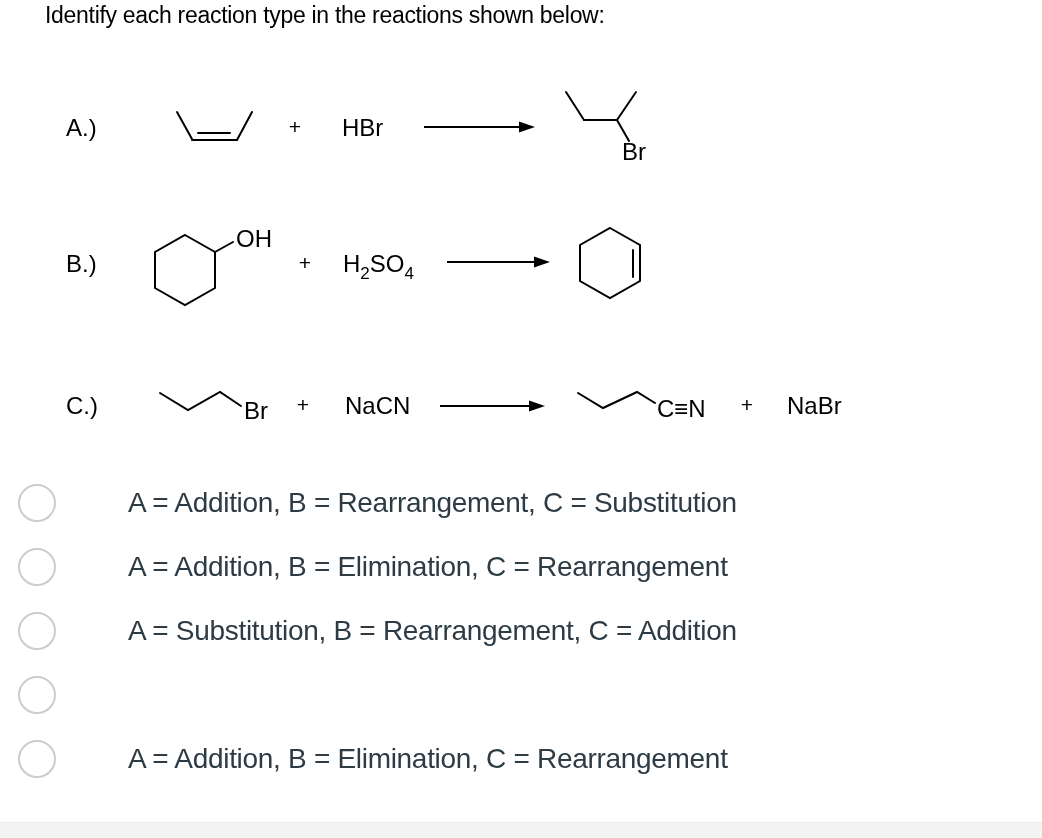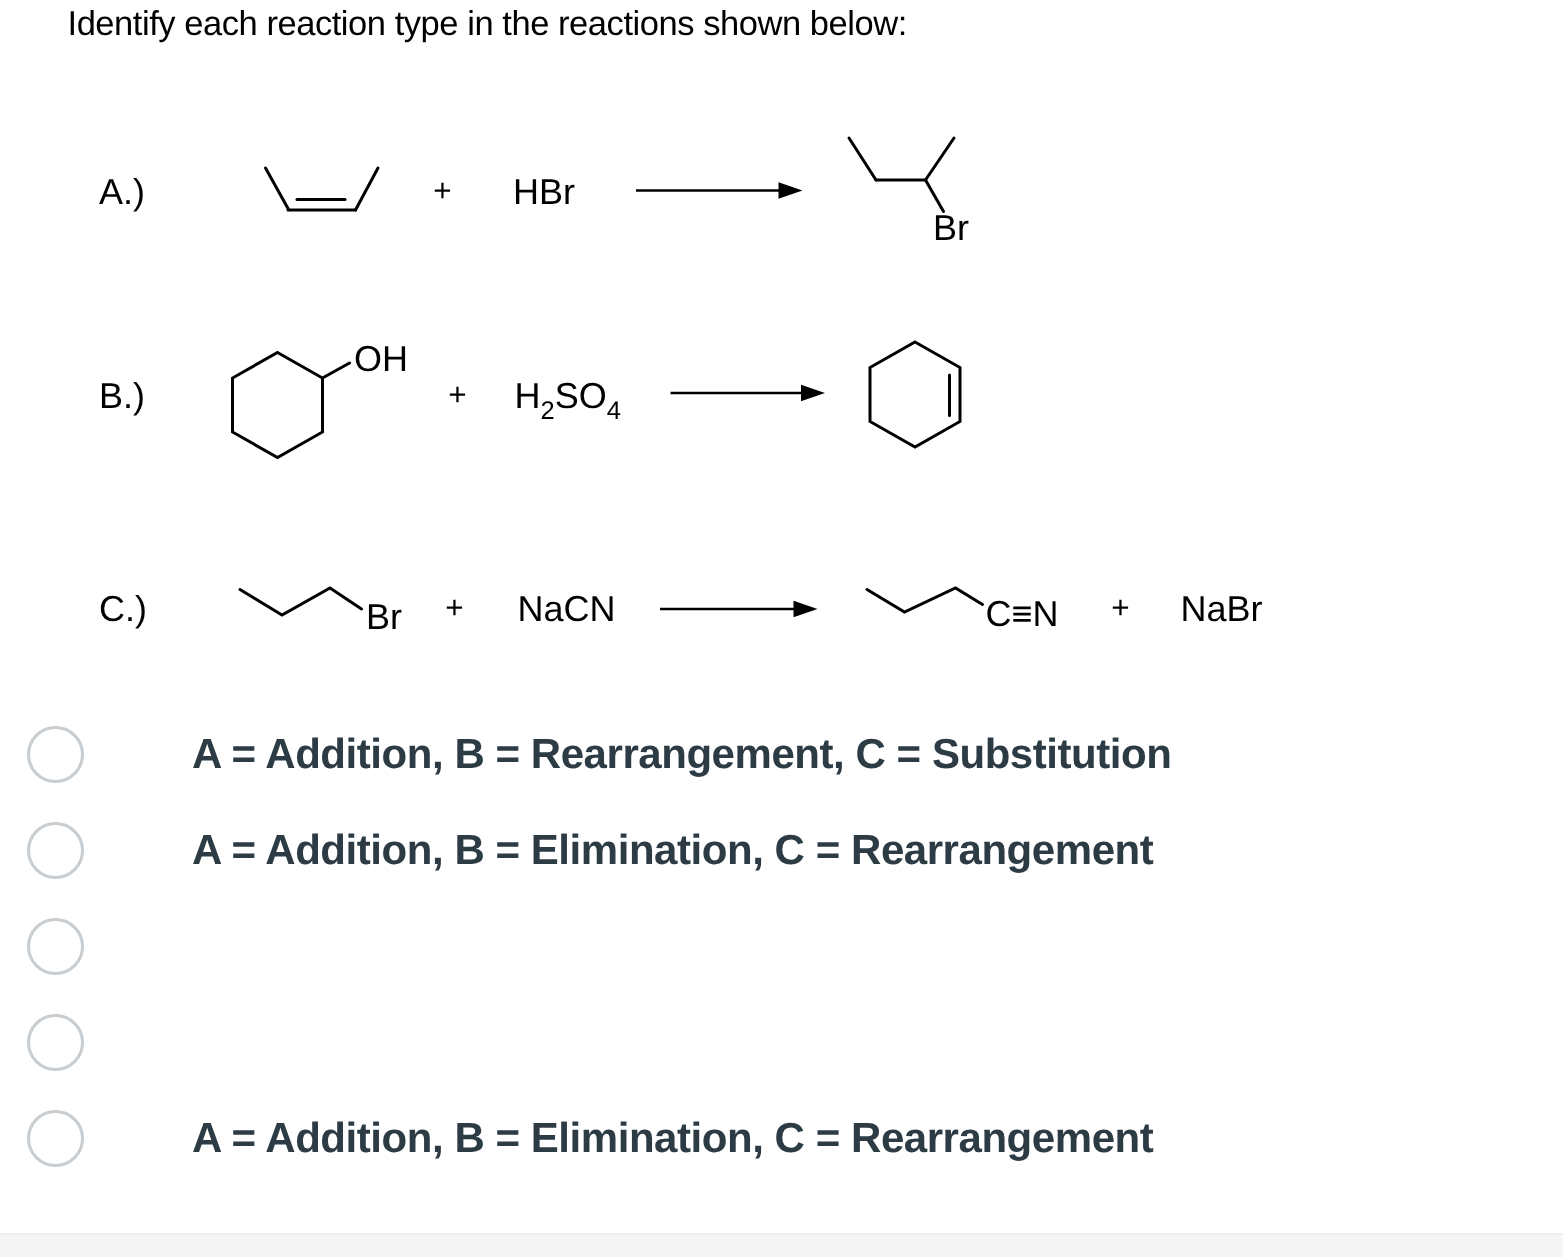--- a/index.html
+++ b/index.html
@@ -25,21 +25,21 @@
   svg.rxn text.plus { font-size: 21px; }
   .options { position: absolute; left: 18px; top: 471px; width: 1000px; }
   .option { display: flex; align-items: center; height: 64px; cursor: pointer; }
   .radio {
     width: 38px; height: 38px; box-sizing: border-box;
     border: 2px solid #c7cdd1; border-radius: 50%;
     background: #ffffff; flex: 0 0 auto;
   }
   .option-text {
     margin-left: 72px; font-size: 28px; letter-spacing: -0.3px;
-    color: #2d3b45; white-space: nowrap; font-weight: bold;
+    color: #2d3b45; white-space: nowrap;
   }
   .footer-strip {
     position: absolute; left: 0; top: 822px; width: 1042px; height: 16px;
     background: #f4f4f4; border-top: 1px solid #ececec; box-sizing: border-box;
   }
 </style>
 </head>
 <body>
 
 <h1 class="title">Identify each reaction type in the reactions shown below:</h1>
@@ -113,20 +113,21 @@
   <div class="option">
     <span class="radio"></span>
     <span class="option-text">A = Addition, B = Rearrangement, C = Substitution</span>
   </div>
   <div class="option">
     <span class="radio"></span>
     <span class="option-text">A = Addition, B = Elimination, C = Rearrangement</span>
   </div>
   <div class="option">
     <span class="radio"></span>
+    <span class="option-text">A = Substitution, B = Rearrangement, C = Addition</span>
   </div>
   <div class="option">
     <span class="radio"></span>
   </div>
   <div class="option">
     <span class="radio"></span>
     <span class="option-text">A = Addition, B = Elimination, C = Rearrangement</span>
   </div>
 </div>
 

